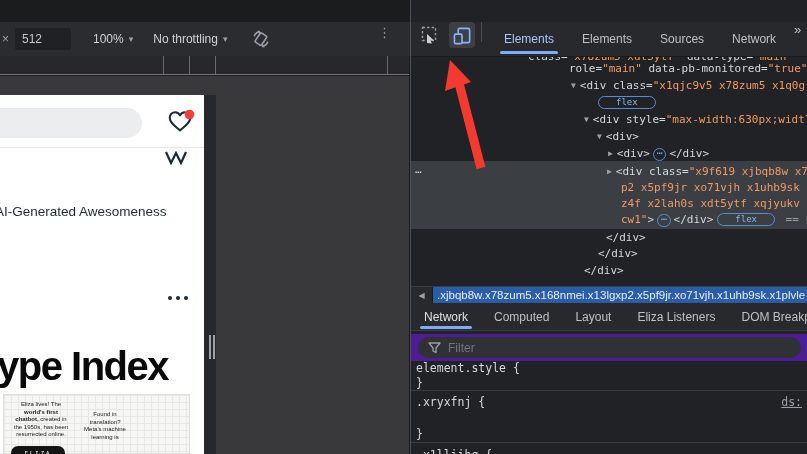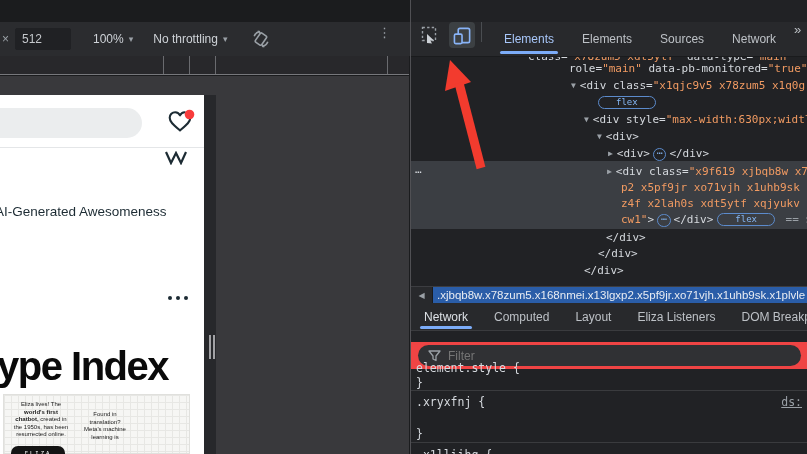--- a/index.html
+++ b/index.html
@@ -100,21 +100,21 @@
     padding-left:4px; white-space:nowrap; }
 
   
   .styles-tabs { position:absolute; left:0; top:303px; width:397px; height:28px; background:#28292c;
     border-bottom:1px solid #3a3b3e; display:flex; align-items:center; }
   .s-tab { position:relative; height:100%; display:flex; align-items:center; padding:0 13px;
     color:#bdc1c6; font-size:12px; white-space:nowrap; cursor:pointer; }
   .s-tab.active { color:#dde1e6; }
   .s-tab.active::after { content:""; position:absolute; left:9px; right:9px; bottom:1px; height:3px;
     border-radius:2px; background:#7cacf8; }
-  .filter-row { position:absolute; left:0; top:342px; width:397px; height:27px; background:#ef4444;
+  .filter-row { position:absolute; left:0; top:334px; width:397px; height:27px; background:#4c1d95;
     display:flex; align-items:center; }
   .filter-pill { margin-left:7px; width:383px; height:21px; background:#303134; border-radius:11px;
     display:flex; align-items:center; }
   .filter-input { background:transparent; border:none; outline:none; color:#9aa0a6; font-size:12px;
     width:320px; font-family:"Liberation Sans",sans-serif; }
   .css-area { position:absolute; left:0; top:358px; width:397px; height:96px; overflow:hidden;
     font-family:"DejaVu Sans Mono",monospace; font-size:11.5px; color:#d5d9de; }
   .css-line { position:absolute; white-space:nowrap; height:15px; line-height:15px; }
   .css-sep { position:absolute; left:0; width:397px; height:1px; background:#3a3b3e; }
   .css-prop { color:#55b0e8; } .css-val { color:#d5d9de; }

